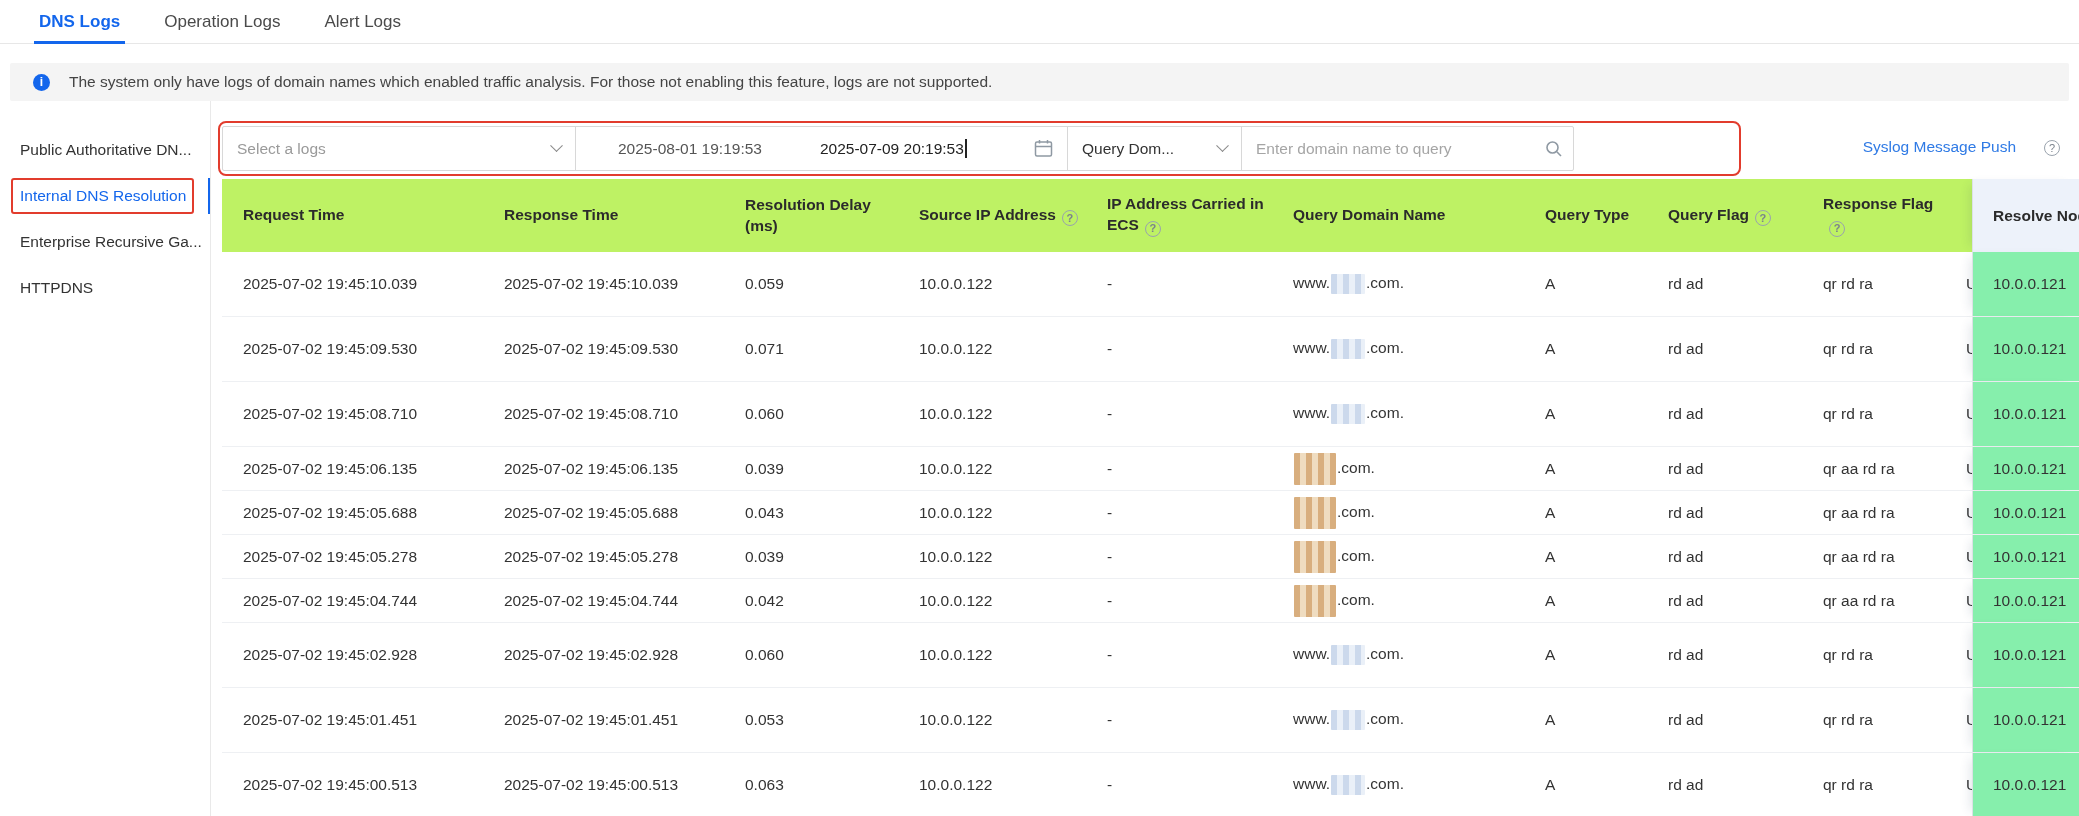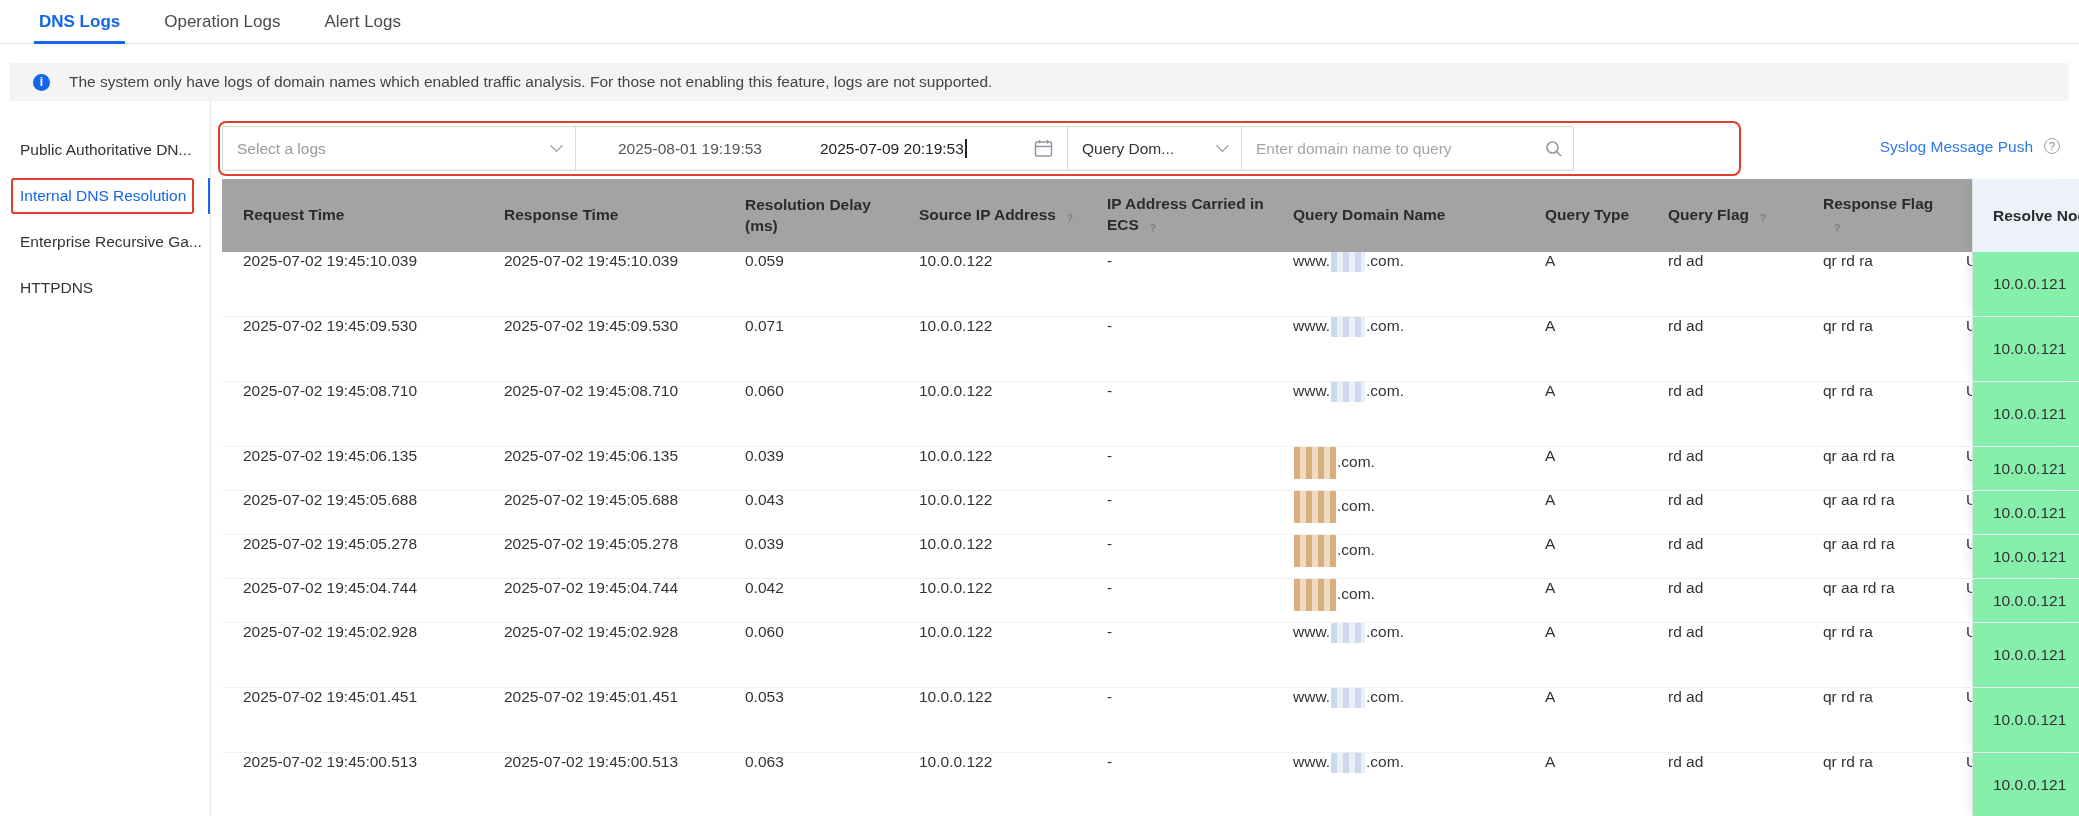--- a/index.html
+++ b/index.html
@@ -58,35 +58,35 @@
     vertical-align:middle; }
   .d-spacer { flex:1; }
   .seg input { border:none; outline:none; font:inherit; width:100%; color:#333; background:transparent; }
   .seg input::placeholder { color:#a5a5a5; }
   .icon-svg { flex:none; display:block; }
 
   .anno-filter { position:absolute; left:7px; top:20px; width:1523px; height:55px;
     border:2px solid #e23c2d; border-radius:8px; pointer-events:none; }
 
   .syslog { position:absolute; top:37px; right:19px; font-size:15.5px; color:#2f7ae5;
-    cursor:pointer; display:flex; align-items:flex-start; gap:5px; text-decoration:none; }
+    cursor:pointer; display:flex; align-items:flex-end; gap:22px; text-decoration:none; }
 
   
   .q { display:inline-flex; width:16px; height:16px; border:1px solid #9aa3ad; border-radius:50%;
     color:#7a828c; font-size:11px; align-items:center; justify-content:center; margin-left:6px;
     vertical-align:-2px; cursor:pointer; flex:none; }
   .q::before { content:"?"; }
 
   
   .table { width:1857px; margin-top:8px; position:relative; }
-  .thead { display:flex; height:73px; background:#a3a3a3; position:relative; }
+  .thead { display:flex; height:73px; background:#bef264; position:relative; }
   .hcell { display:flex; align-items:center; padding-left:20px; font-size:15.5px;
     font-weight:bold; color:#2b2b2b; }
   .hcell > div { line-height:1.35; }
-  .trow { display:flex; height:65px; border-bottom:1px solid #eef0f3;
+  .trow { display:flex; height:65px; align-items:center; border-bottom:1px solid #eef0f3;
     position:relative; font-size:15.5px; color:#333; }
   .trow.short { height:44px; }
   .cell { padding-left:20px; white-space:nowrap; overflow:hidden; }
   .w1{width:262px; padding-left:21px;} .w2{width:241px;} .w3{width:174px;} .w4{width:188px;}
   .w5{width:186px;} .w6{width:252px;} .w7{width:123px;} .w8{width:155px;} .w9{width:149px;}
   .w9 > div { max-width:114px; }
   .w10{width:20px; padding-left:14px;}
 
   .redact { display:inline-block; width:34px; height:20px; vertical-align:middle;
     border-radius:1px; margin:0 1px;

